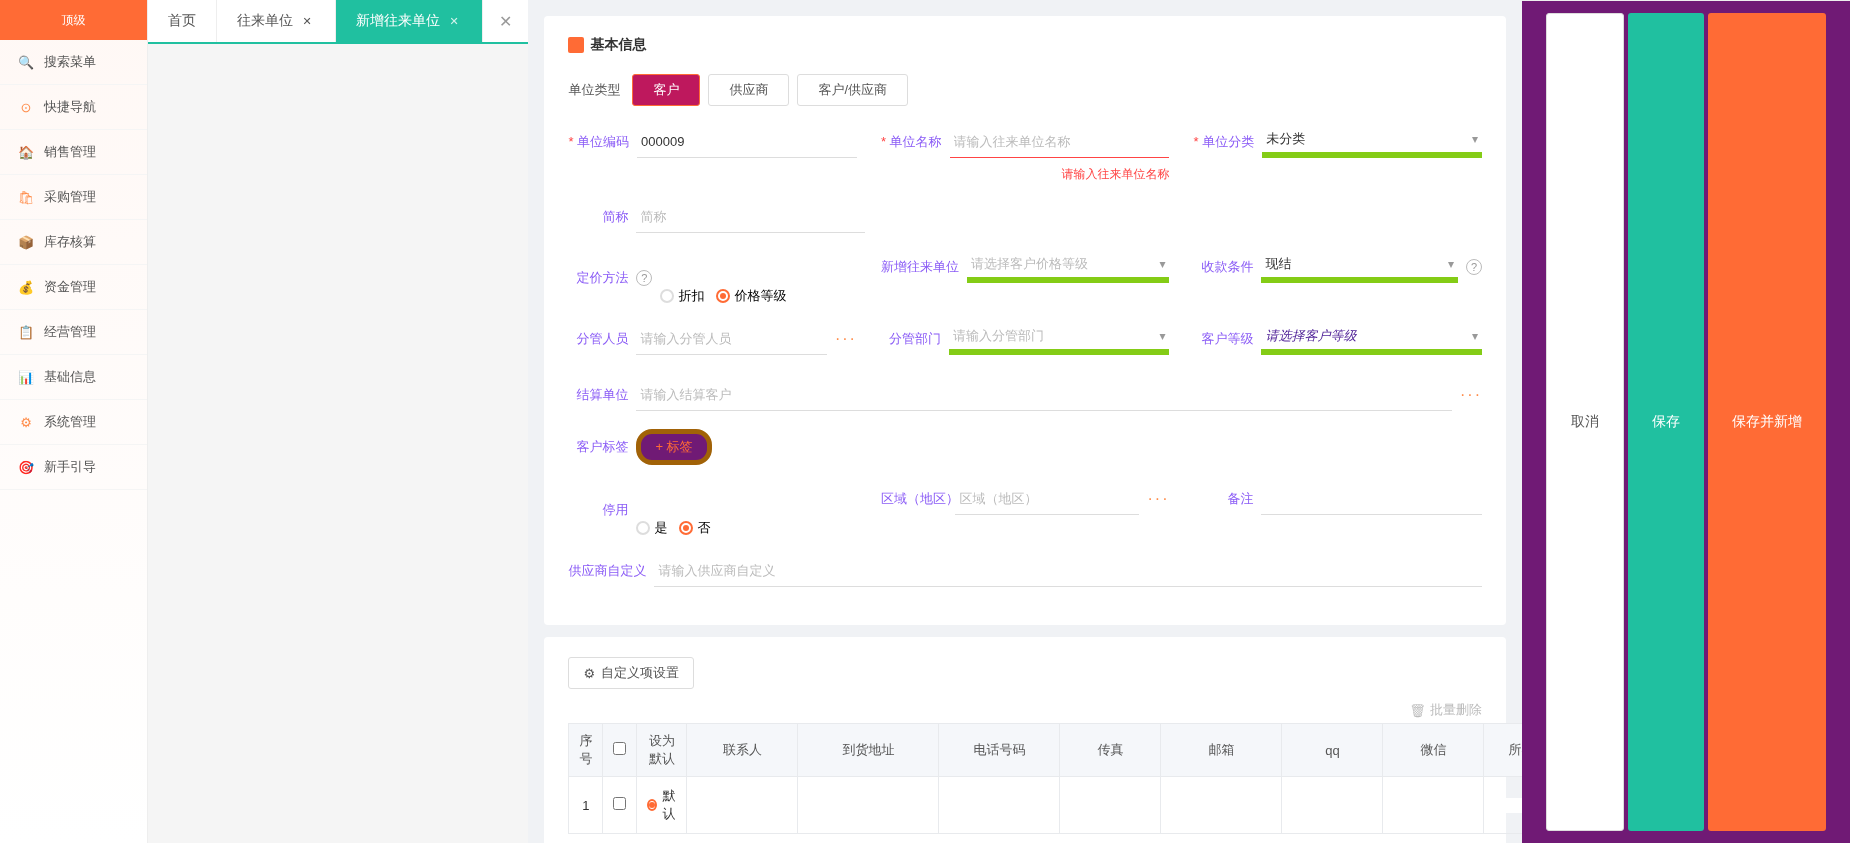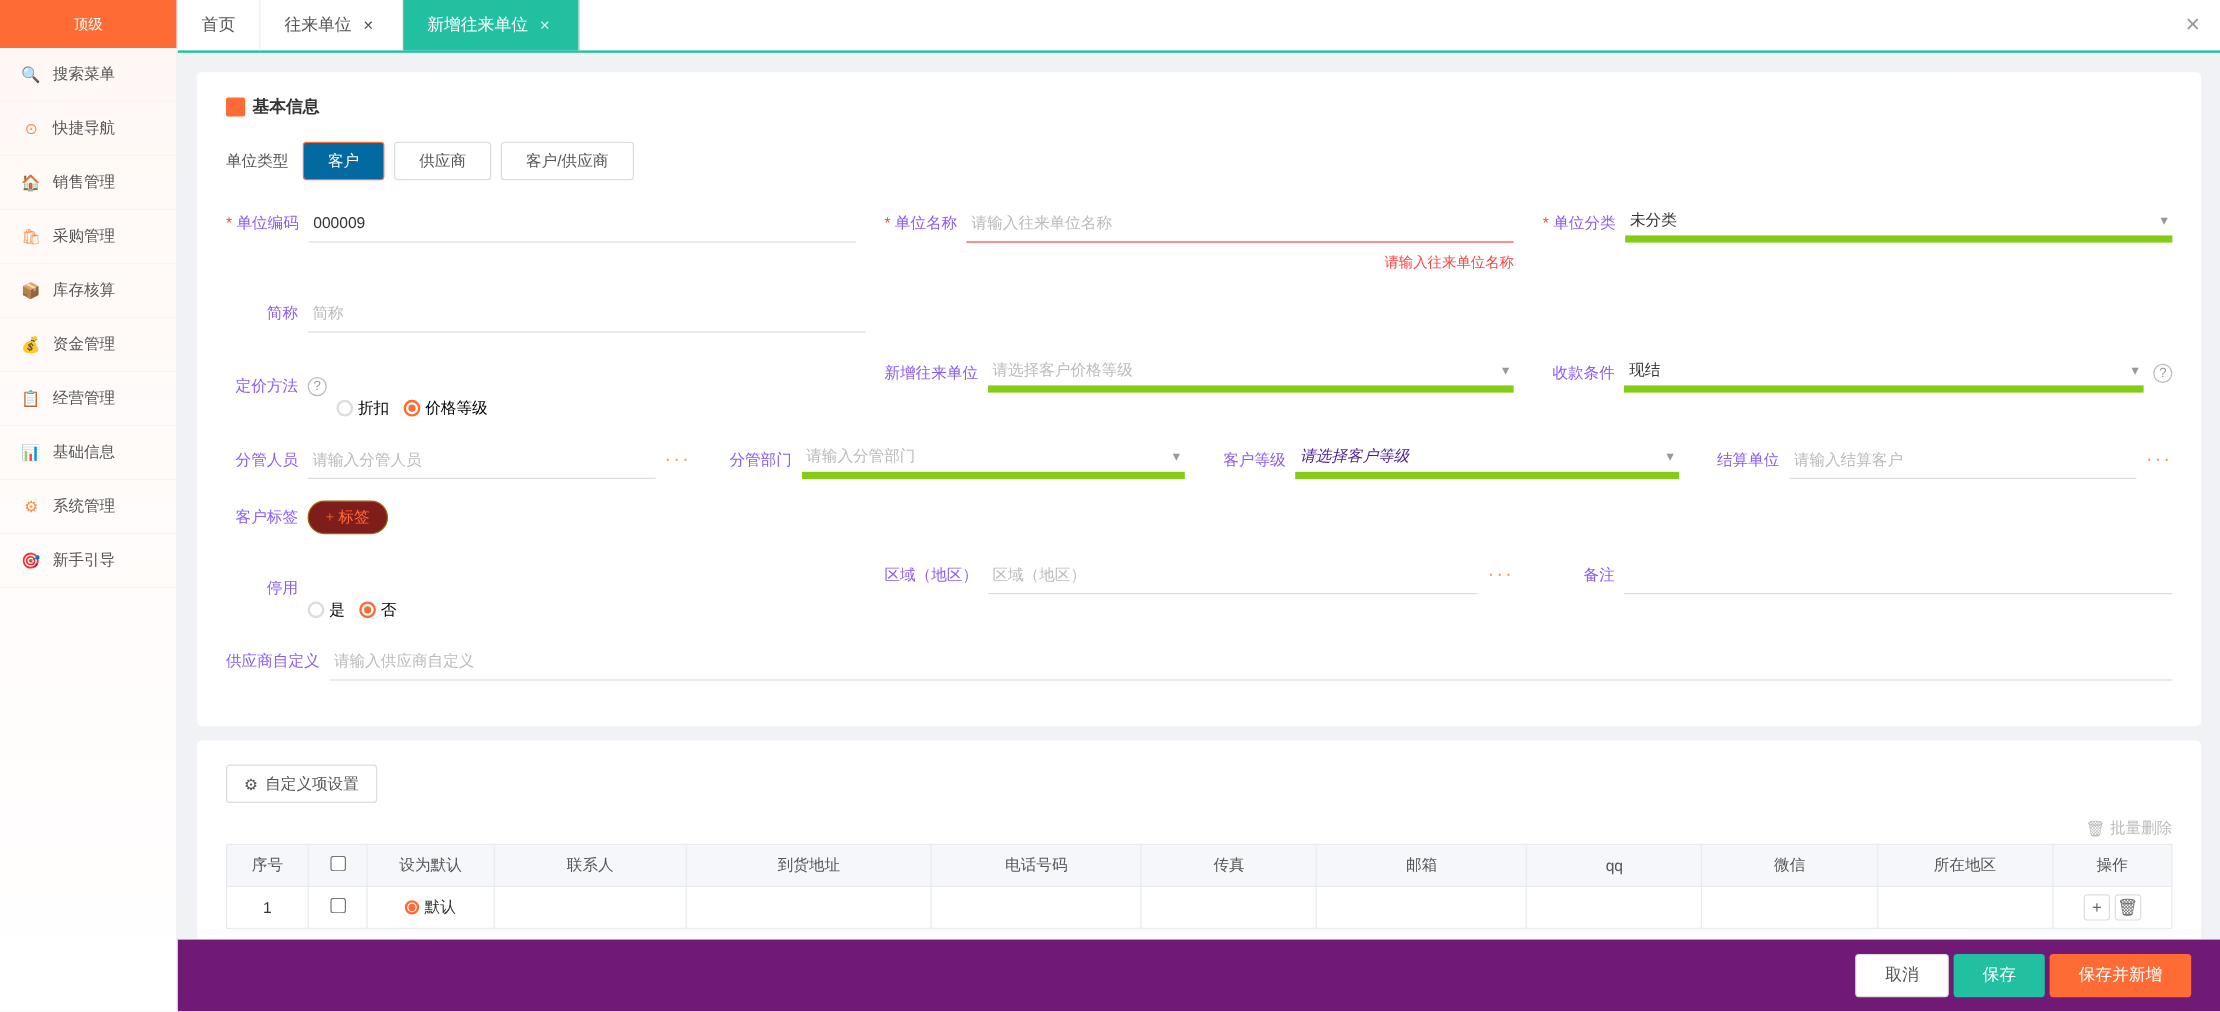--- a/index.html
+++ b/index.html
@@ -32,21 +32,21 @@
       color: #555;
       font-size: 13px;
       border-bottom: 1px solid #f5f5f5;
     }
     .sidebar-item .icon { width: 20px; height: 20px; display: flex; align-items: center; justify-content: center; color: #ff8c4a; }
 
     
     .main {
       flex: 1;
       display: flex;
-      flex-direction: column;
+      flex-direction: row;
       overflow: hidden;
     }
 
     
     .tab-bar {
       background: #fff;
       border-bottom: 2px solid #20c0a0;
       display: flex;
       align-items: stretch;
       height: 44px;
@@ -127,21 +127,21 @@
     .type-btn {
       padding: 6px 20px;
       border: 1px solid #ddd;
       border-radius: 3px;
       cursor: pointer;
       font-size: 13px;
       background: #fff;
       color: #555;
     }
     .type-btn.active {
-      background: #0369a1;
+      background: #be185d;
       border-color: #ff6b35;
       color: #fff;
     }
 
     
     .form-row {
       display: flex;
       align-items: flex-start;
       gap: 24px;
       margin-bottom: 18px;
@@ -217,27 +217,26 @@
       border-radius: 50%;
       background: #ff6b35;
     }
 
     
     .tag-btn {
       display: inline-flex;
       align-items: center;
       gap: 4px;
       padding: 4px 14px;
-      border: 1px solid #a16207;
+      border: 5px solid #a16207;
       border-radius: 16px;
       color: #ff6b35;
       font-size: 13px;
       cursor: pointer;
-      background: #7f1d1d;
-      font-family: Liberation Serif, serif;
+      background: #701a75;
     }
 
     
     .more-icon {
       color: #ff8c4a;
       cursor: pointer;
       font-size: 16px;
       letter-spacing: 2px;
     }
 

